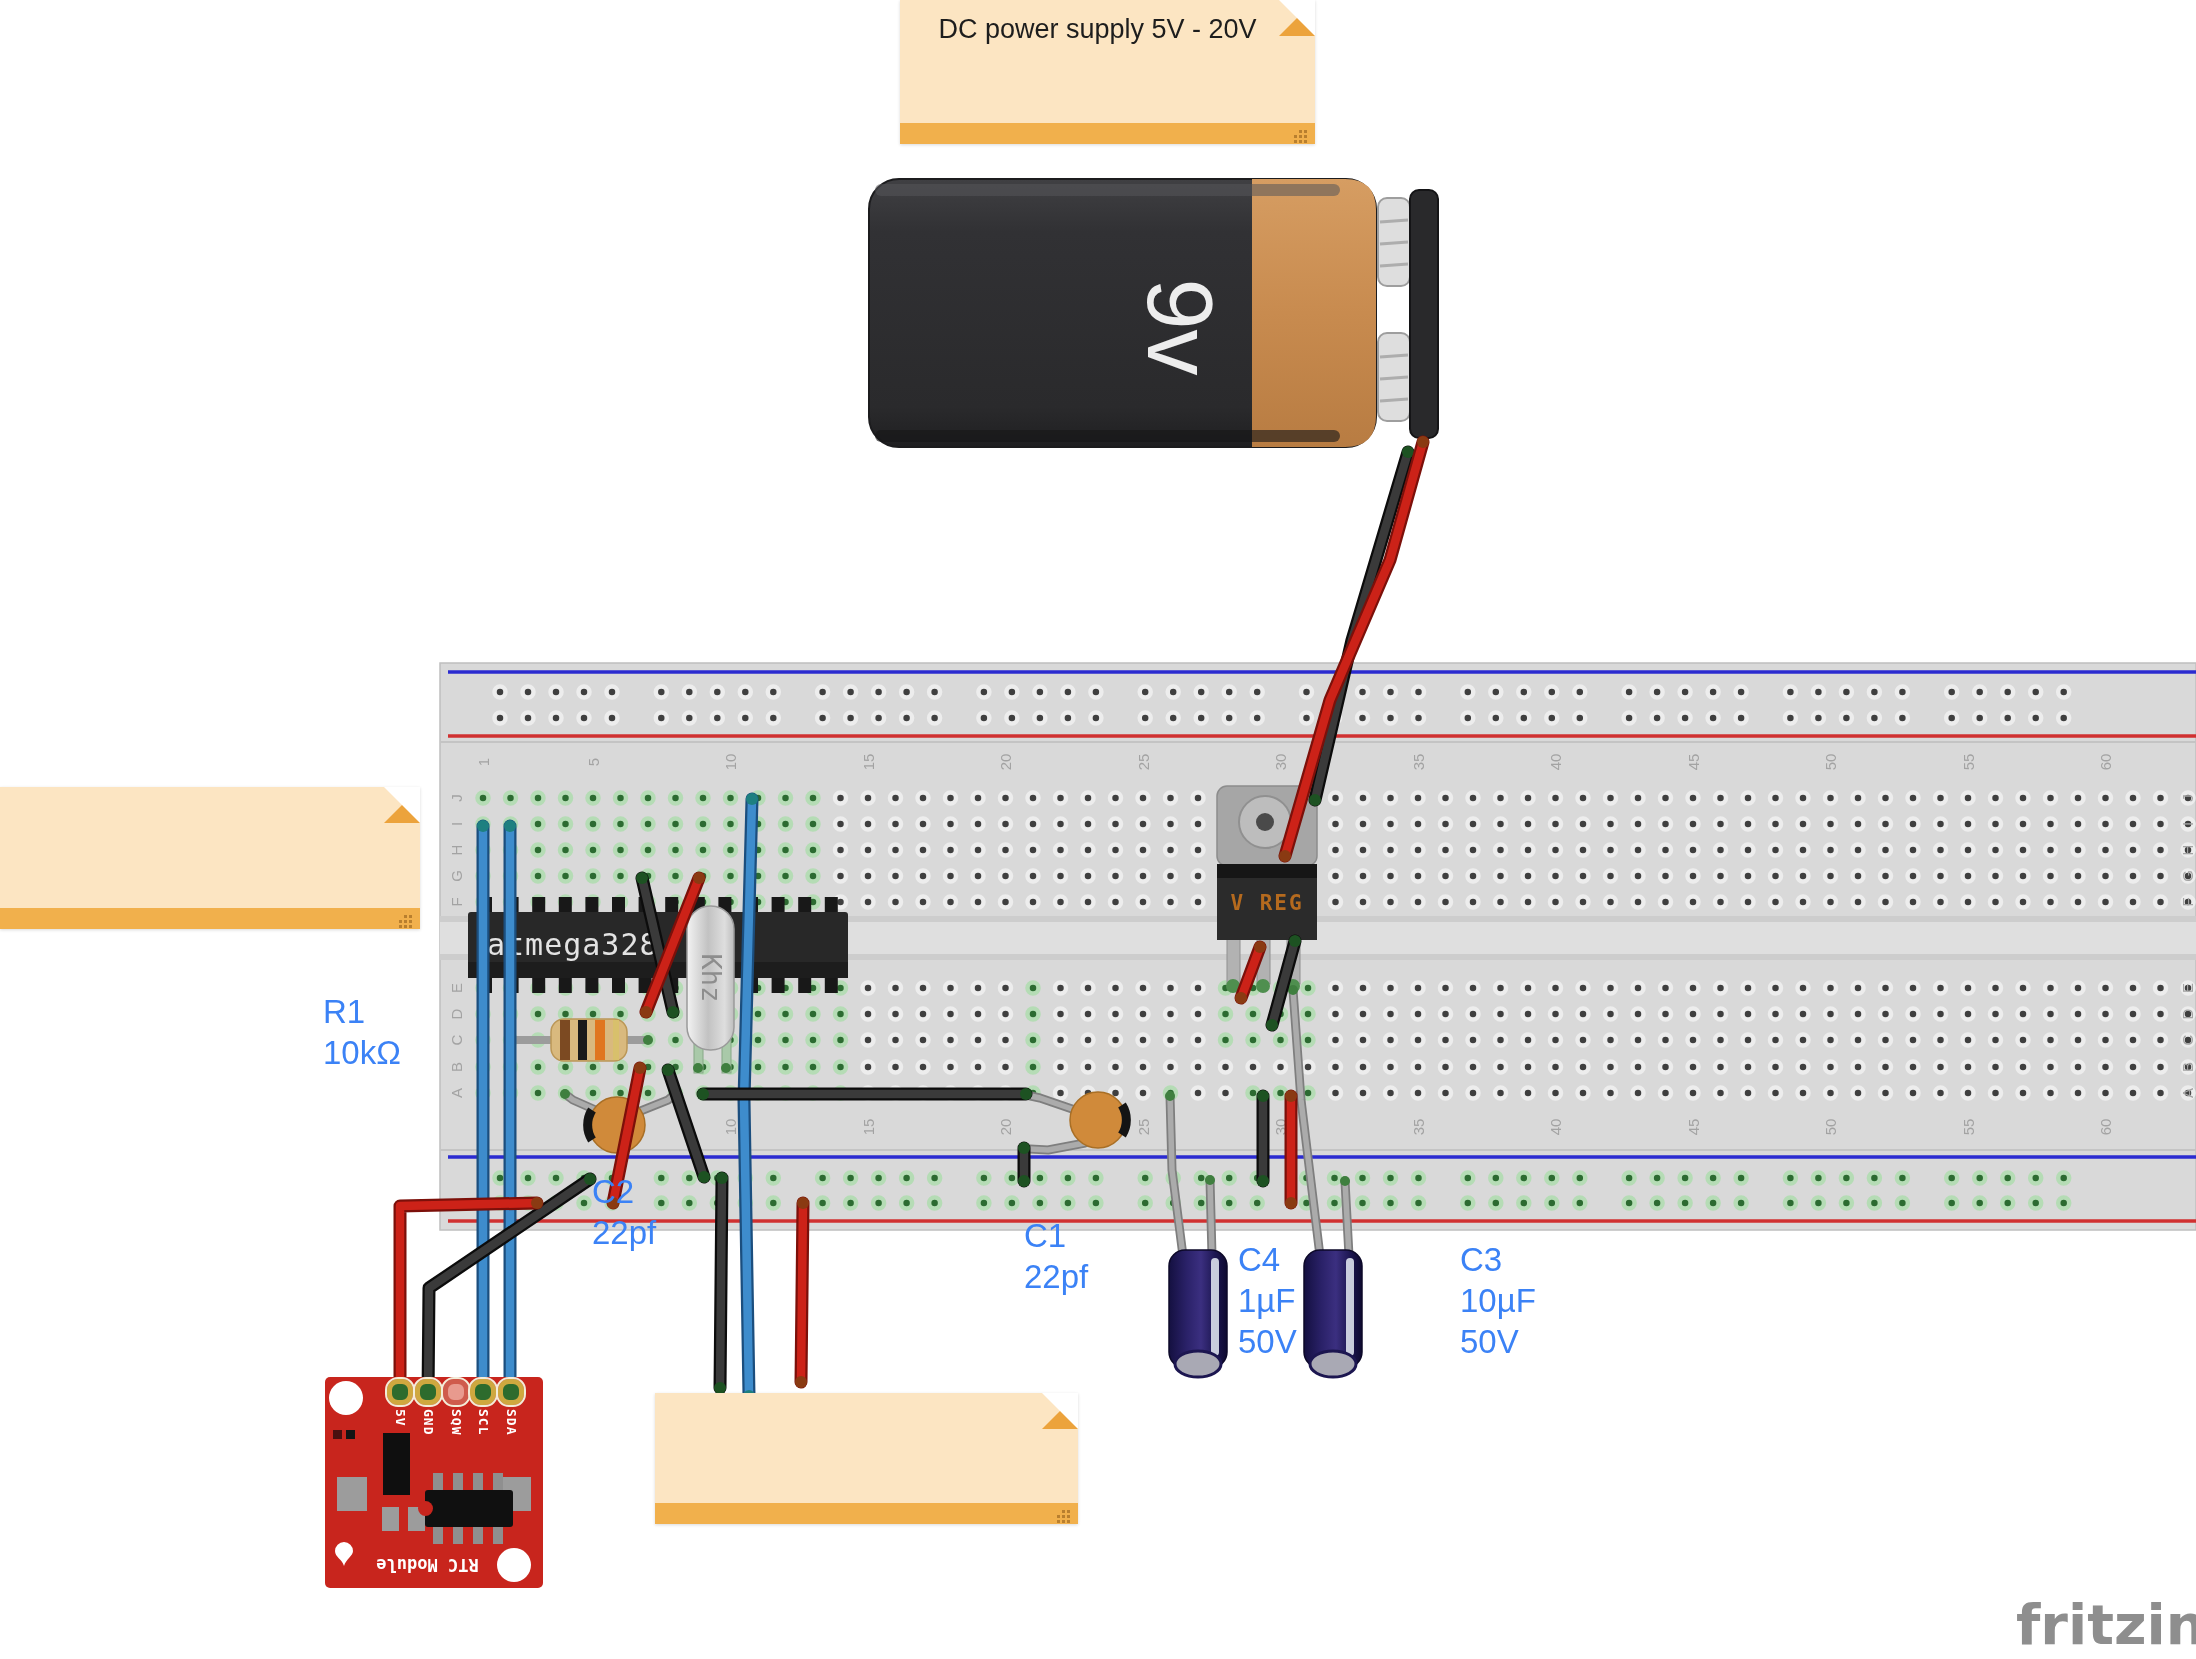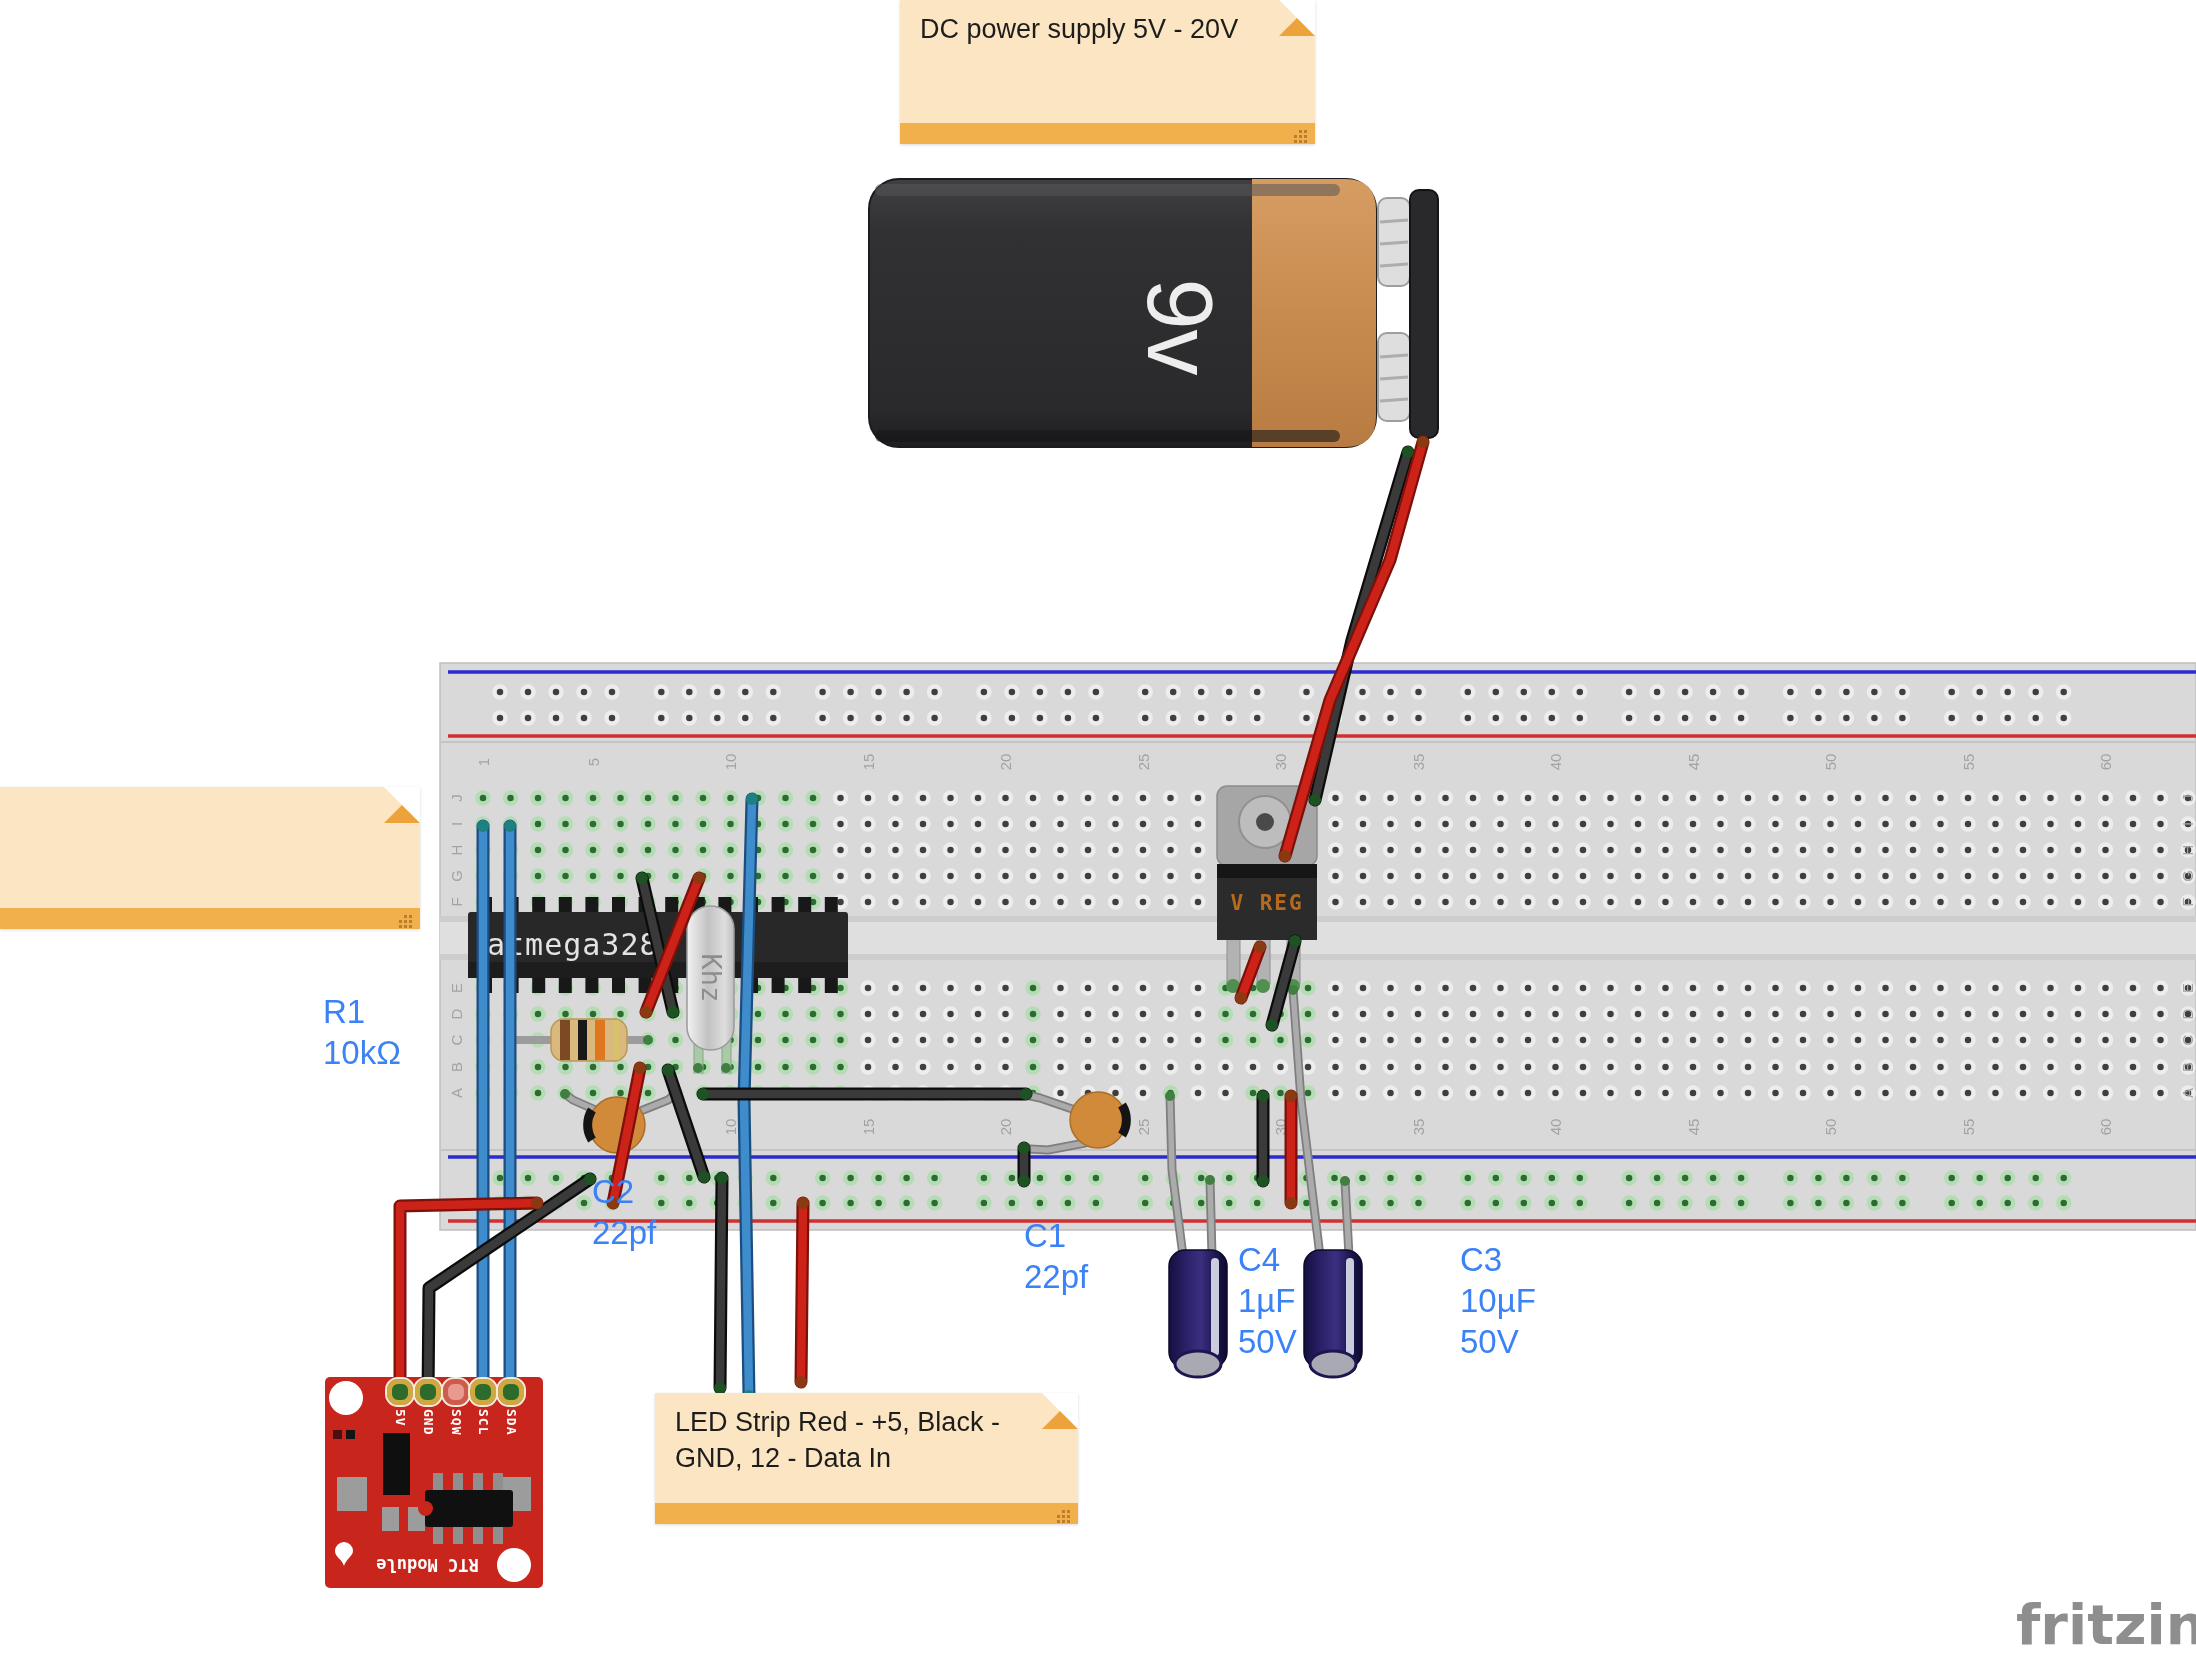--- a/index.html
+++ b/index.html
@@ -1,20 +1,20 @@
 <!DOCTYPE html>
 <html><head>
 <meta charset="utf-8">
 <style>
   html,body{margin:0;padding:0;background:#ffffff;}
   #page{position:relative;width:2196px;height:1659px;overflow:hidden;background:#ffffff;
         font-family:"Liberation Sans",sans-serif;}
   svg{position:absolute;left:0;top:0;}
   
-  .note{position:absolute;background:#fce5c2;box-shadow:0 1px 3px rgba(0,0,0,.15);}
+  .note{position:absolute;background:#fce5c2;box-shadow:0 1px 3px rgba(0,0,0,.15);text-align:center;}
   .note .note-text{position:absolute;left:20px;top:12px;right:40px;
         font-size:27px;line-height:1.32;color:#1d1d1d;white-space:pre-line;}
   .note .note-bar{position:absolute;left:0;right:0;bottom:0;height:21px;background:#f1b04c;}
   .note .note-fold{position:absolute;top:0;right:0;width:0;height:0;
         border-left:36px solid transparent;border-bottom:36px solid #eca33c;}
   .note .note-fold-cut{position:absolute;top:0;right:0;width:0;height:0;
         border-bottom:36px solid transparent;border-right:36px solid #ffffff;}
   .note .note-grip{position:absolute;right:18px;bottom:6px;width:3px;height:3px;background:#b97f2e;
         box-shadow:5px 0 #b97f2e,10px 0 #b97f2e,0 5px #b97f2e,5px 5px #b97f2e,10px 5px #b97f2e,5px -5px #b97f2e,10px -5px #b97f2e;}
   
@@ -1230,22 +1230,20 @@
   <div class="note-fold-cut"></div>
   <div class="note-grip"></div>
 </div>
 <div class="note" style="left:0;top:787px;width:420px;height:142px">
   <div class="note-bar"></div>
   <div class="note-fold"></div>
   <div class="note-fold-cut"></div>
   <div class="note-grip"></div>
 </div>
 <div class="note" style="left:655px;top:1393px;width:423px;height:131px">
-  <div class="note-text">LED Strip Red - +5, Black -
-GND, 12 - Data In</div>
   <div class="note-bar"></div>
   <div class="note-fold"></div>
   <div class="note-fold-cut"></div>
   <div class="note-grip"></div>
 </div>
 
 <div class="clabel" style="left:323px;top:992px">R1
 10kΩ</div>
 <div class="clabel" style="left:592px;top:1172px">C2
 22pf</div>

